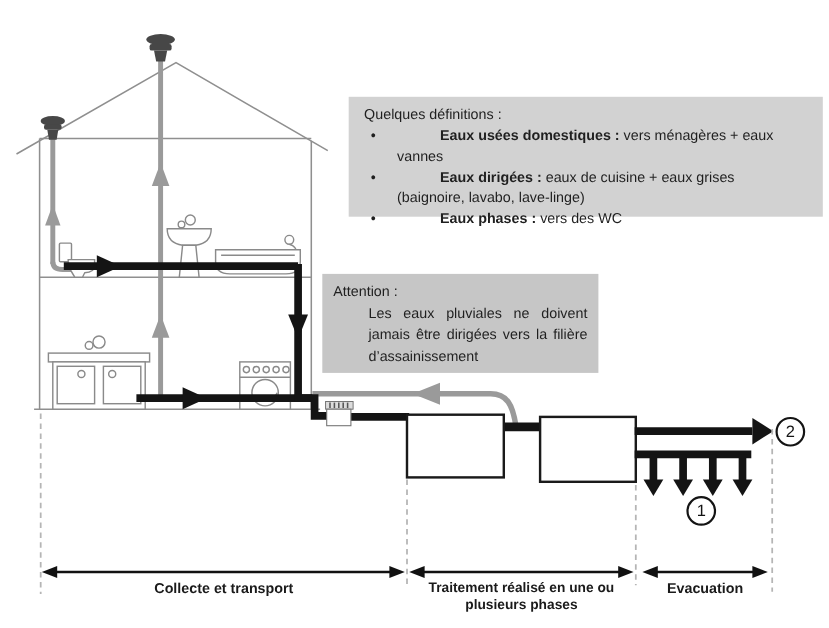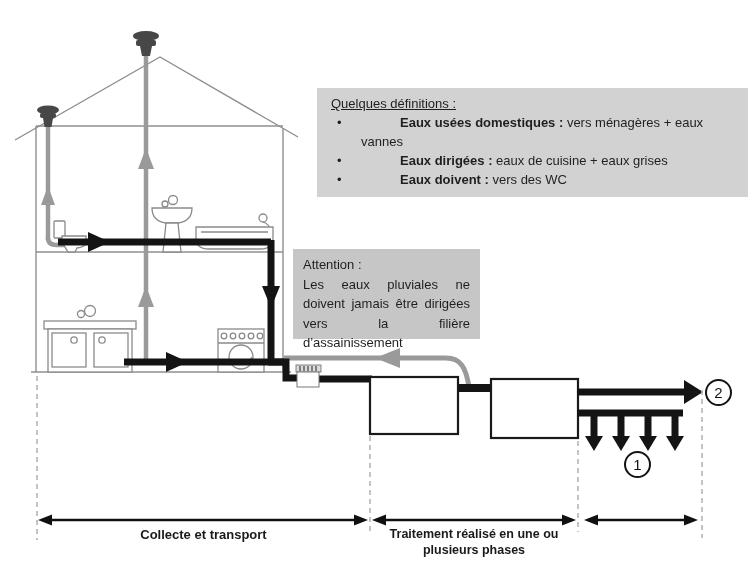--- a/index.html
+++ b/index.html
@@ -5,29 +5,29 @@
   html,body{margin:0;padding:0;background:#fff;}
   #stage{
     position:relative;width:754px;height:571px;background:#ffffff;
     font-family:"Liberation Sans",sans-serif;color:#1f1f1f;overflow:hidden;
   }
   #diagram-svg{position:absolute;left:0;top:0;}
   .overlay{position:absolute;box-sizing:border-box;}
   
   #defs-box{left:317px;top:88px;width:431px;height:109px;background:#d2d2d2;
     padding:6px 8px 6px 14px;font-size:13px;line-height:19px;}
-  #defs-box .title{text-decoration:underline;}
+  #defs-box .title{}
   .def-item{display:flex;}
   .def-bullet{flex:0 0 24px;text-align:left;padding-left:6px;}
   .def-body{flex:1;}
   .term{font-weight:bold;padding-left:39px;}
   
-  #attention-box{left:293px;top:249px;width:187px;height:90px;background:#c6c6c6;
+  #attention-box{left:293px;top:249px;width:251px;height:90px;background:#c6c6c6;
     padding:6px 10px;font-size:13px;line-height:19.5px;}
-  #attention-box .body{text-align:justify;}
+  #attention-box .body{text-align:justify;margin-left:32px;}
   
   .stage-label{position:absolute;font-weight:bold;font-size:13px;text-align:center;color:#1a1a1a;}
   #label-collecte{left:37px;top:527px;width:333px;}
   #label-traitement{left:370px;top:526px;width:208px;font-size:12.5px;line-height:16px;}
   #label-evacuation{left:580px;top:527px;width:122px;}
   .lbl-line{display:block;}
   
   .circle-marker{position:absolute;width:23px;height:23px;border:2px solid #141414;
     border-radius:50%;background:#fff;display:flex;align-items:center;justify-content:center;
     font-size:15px;color:#141414;}
@@ -183,35 +183,37 @@
 
   <div id="defs-box" class="overlay">
     <div class="title">Quelques définitions :</div>
     <div class="def-item">
       <span class="def-bullet">•</span>
       <div class="def-body"><span class="term">Eaux usées domestiques :</span><span> vers ménagères + eaux vannes</span></div>
     </div>
     <div class="def-item">
       <span class="def-bullet">•</span>
       <div class="def-body"><span class="term">Eaux dirigées :</span><span> eaux de cuisine + eaux grises</span>
+        <div>(baignoire, lavabo, lave-linge)</div>
       </div>
     </div>
     <div class="def-item">
       <span class="def-bullet">•</span>
-      <div class="def-body"><span class="term">Eaux doivent :</span><span> vers des WC</span></div>
+      <div class="def-body"><span class="term">Eaux phases :</span><span> vers des WC</span></div>
     </div>
   </div>
 
   <div id="attention-box" class="overlay">
     <div class="title">Attention :</div>
     <div class="body">Les eaux pluviales ne doivent jamais être dirigées vers la filière d’assainissement</div>
   </div>
 
   <div id="label-collecte" class="stage-label">Collecte et transport</div>
   <div id="label-traitement" class="stage-label">
     <span class="lbl-line">Traitement réalisé en une ou</span>
     <span class="lbl-line">plusieurs phases</span>
   </div>
+  <div id="label-evacuation" class="stage-label">Evacuation</div>
 
   <div id="marker-2" class="circle-marker">2</div>
   <div id="marker-1" class="circle-marker">1</div>
 
 </div>
 
 </body></html>

